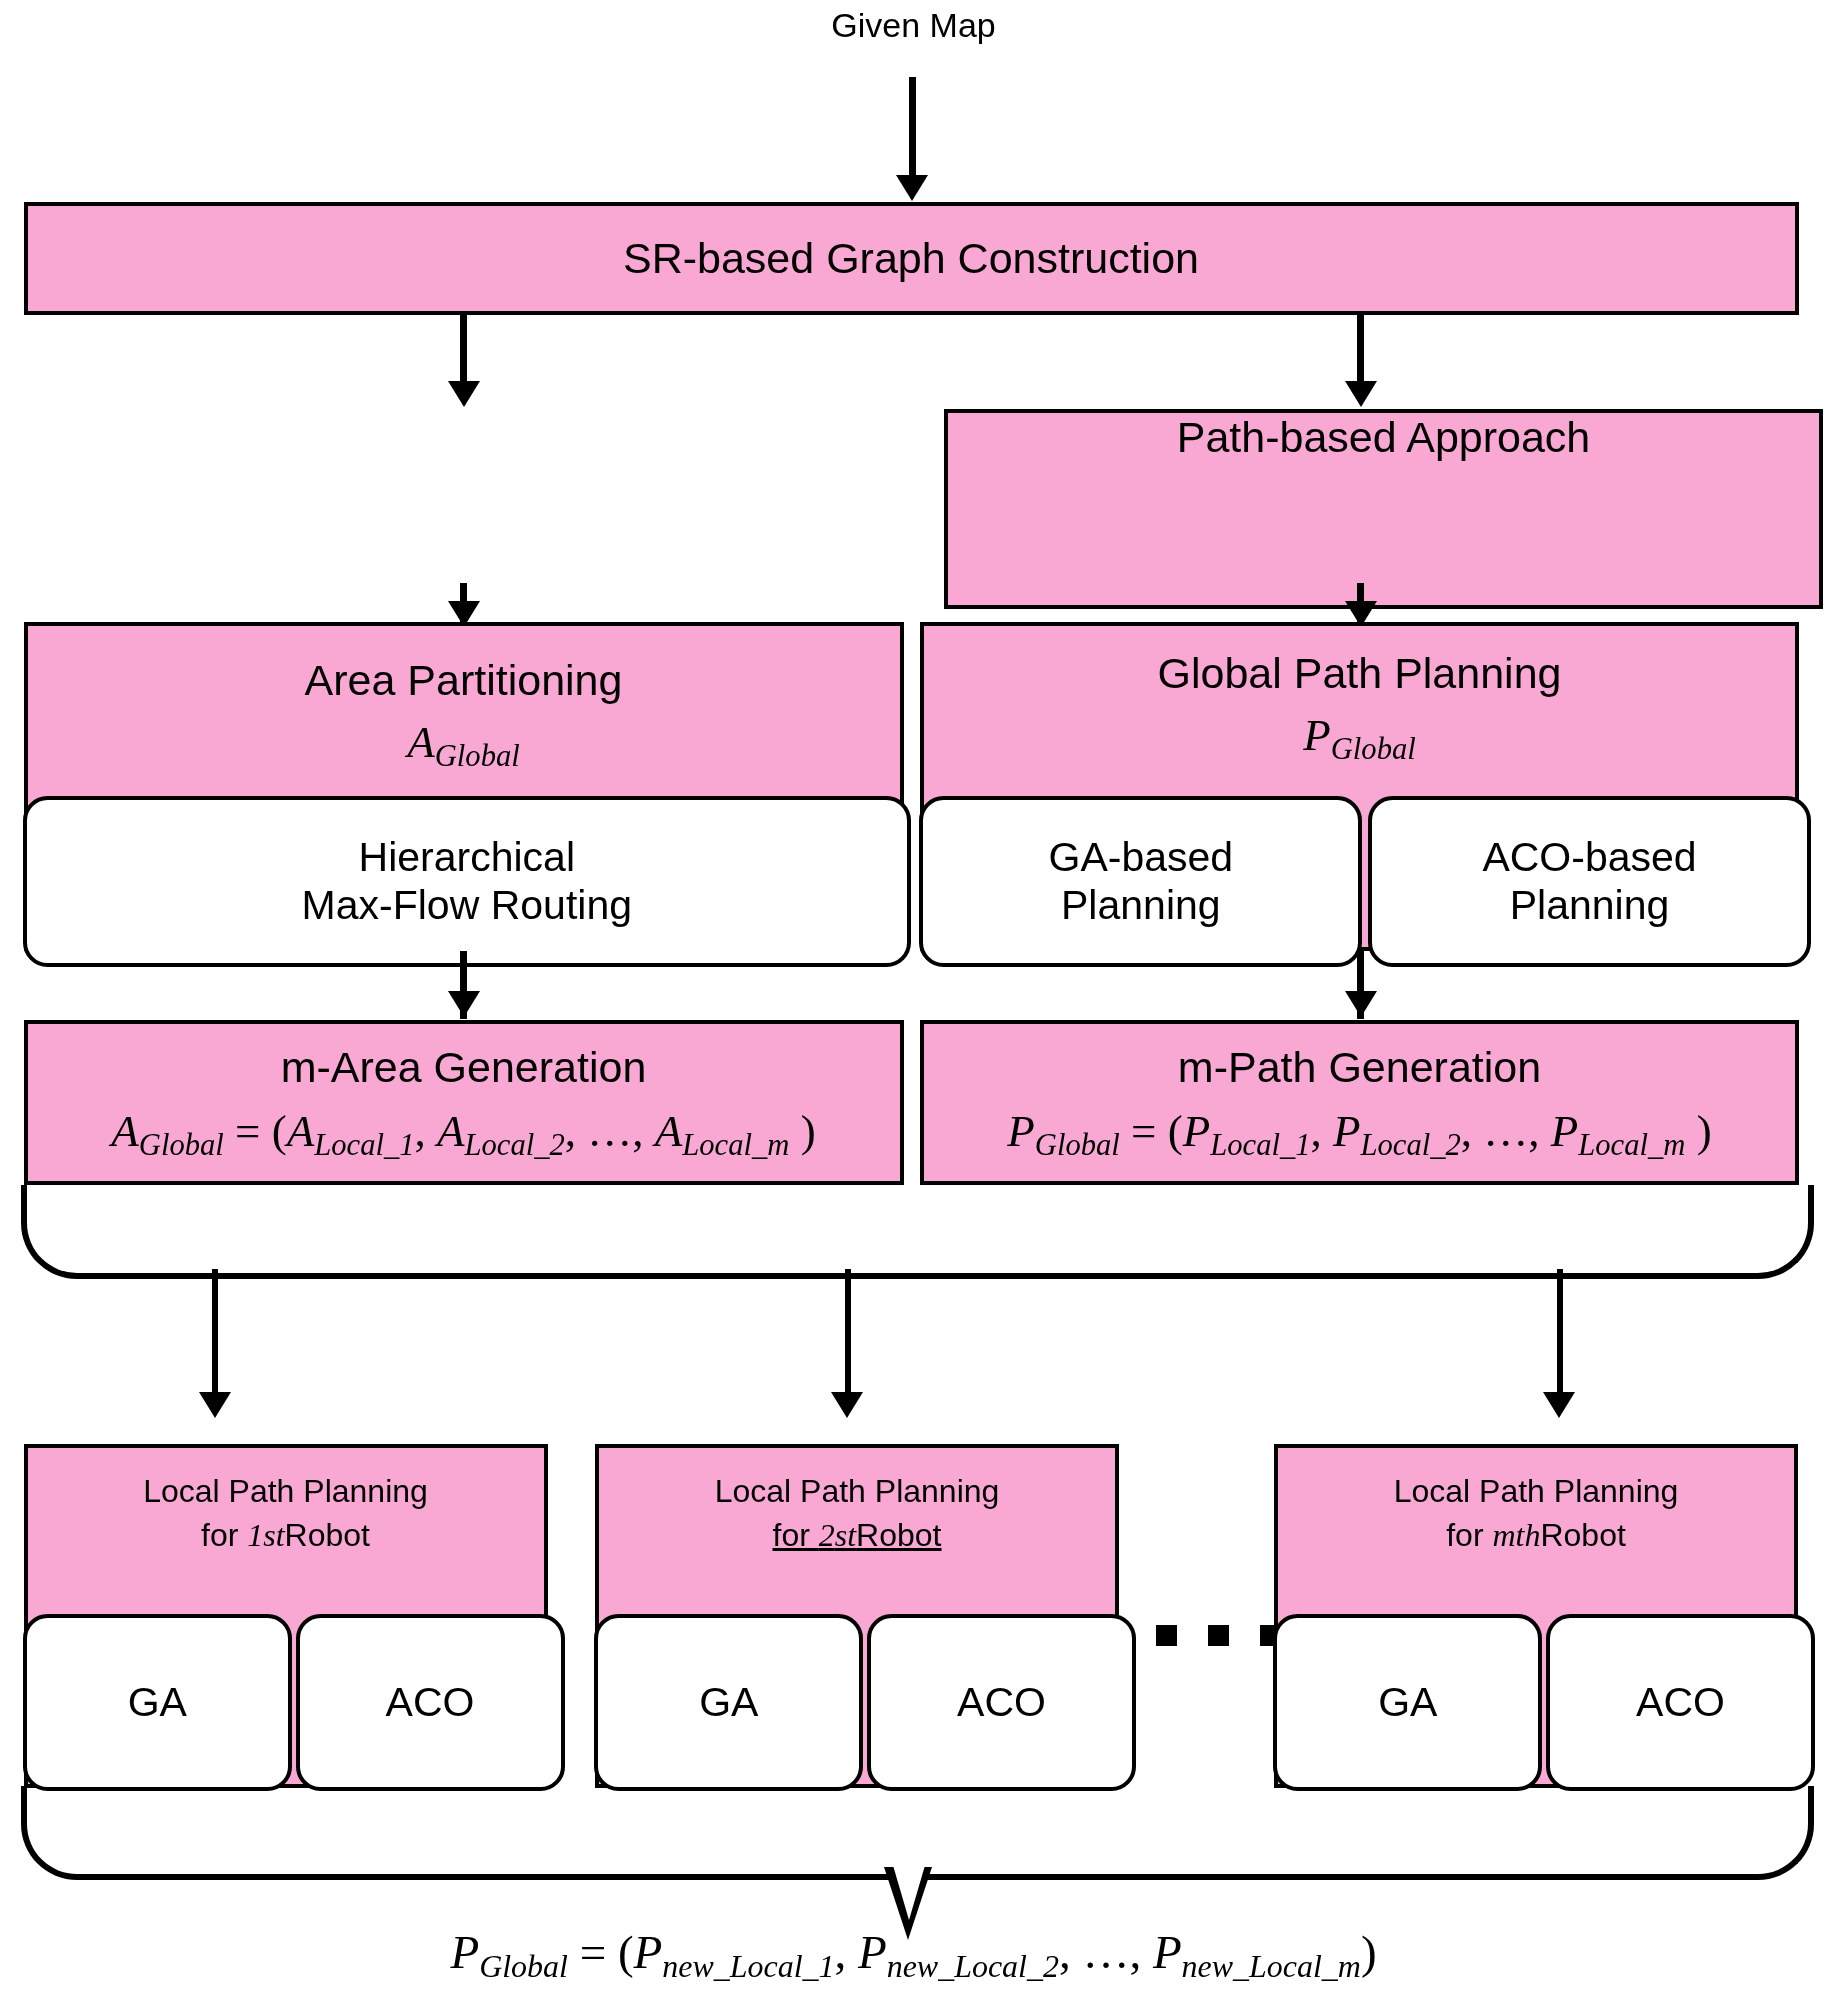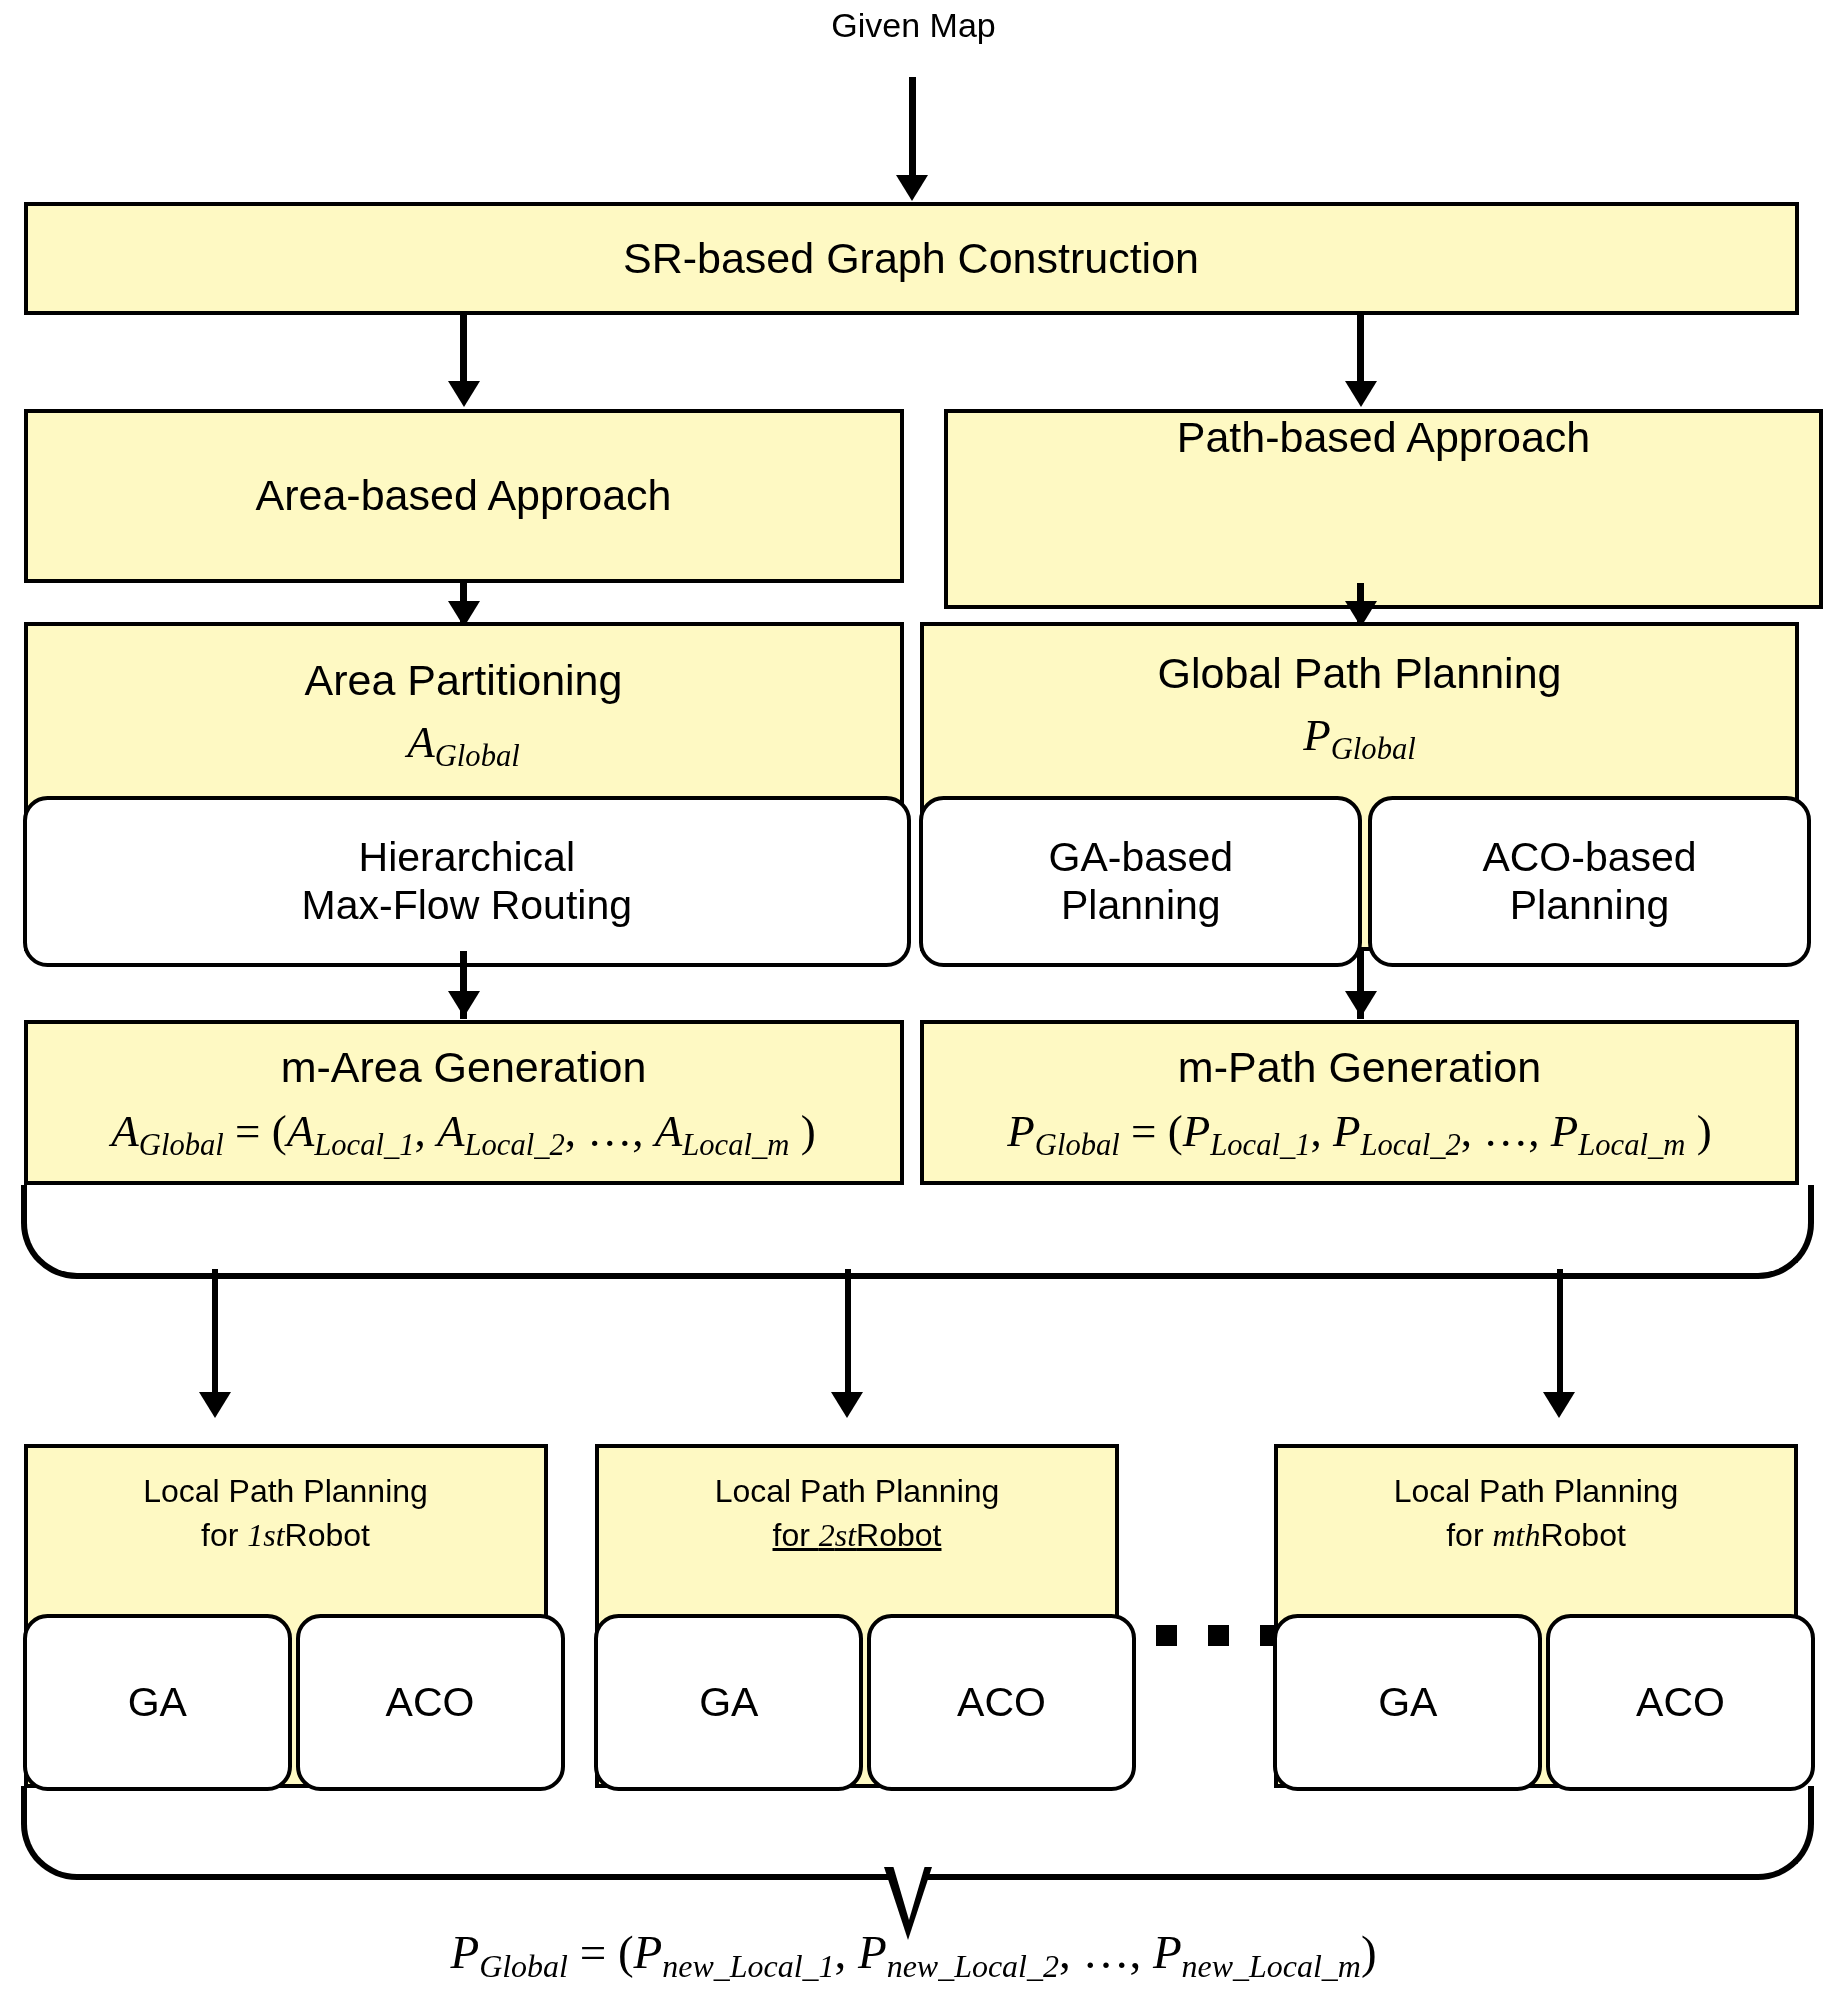--- a/index.html
+++ b/index.html
@@ -7,21 +7,21 @@
     width:1827px;height:2009px;position:relative;overflow:hidden;
     font-family:"Liberation Sans","DejaVu Sans",sans-serif;
     color:#000000;
   }
   .stage{position:absolute;left:0;top:0;width:1827px;height:2009px;}
   .abs{position:absolute;box-sizing:border-box;}
 
   
   .box{
     border:4.7px solid #000;
-    background:#fef9c3;
+    background:#f9a8d4;
     display:flex;
     flex-direction:column;
     align-items:center;
   }
   .rbox{
     border:4.7px solid #000;
     border-radius:24.5px;
     background:#fff;
     display:flex;
     align-items:center;
@@ -99,23 +99,20 @@
   <div class="abs box" style="left:23.5px;top:202px;width:1775px;height:113px;justify-content:center;">
     <div class="lbl t-main">SR-based Graph Construction</div>
   </div>
 
   <div class="vline" style="left:460px;top:315px;height:73px;"></div>
   <div class="ahead" style="left:448px;top:381px;"></div>
 
   <div class="vline" style="left:1357px;top:315px;height:73px;"></div>
   <div class="ahead" style="left:1345px;top:381px;"></div>
 
-  <div class="abs box" style="left:23.5px;top:409px;width:880px;height:174px;justify-content:center;">
-    <div class="lbl t-box">Area-based Approach</div>
-  </div>
 
   <div class="abs box" style="left:944px;top:409px;width:879px;height:200px;justify-content:flex-start;">
     <div class="lbl t-box">Path-based Approach</div>
   </div>
 
   <div class="vline" style="left:460px;top:583px;height:68px;"></div>
   <div class="ahead" style="left:448px;top:601px;"></div>
 
   <div class="vline" style="left:1357px;top:583px;height:68px;"></div>
   <div class="ahead" style="left:1345px;top:601px;"></div>

